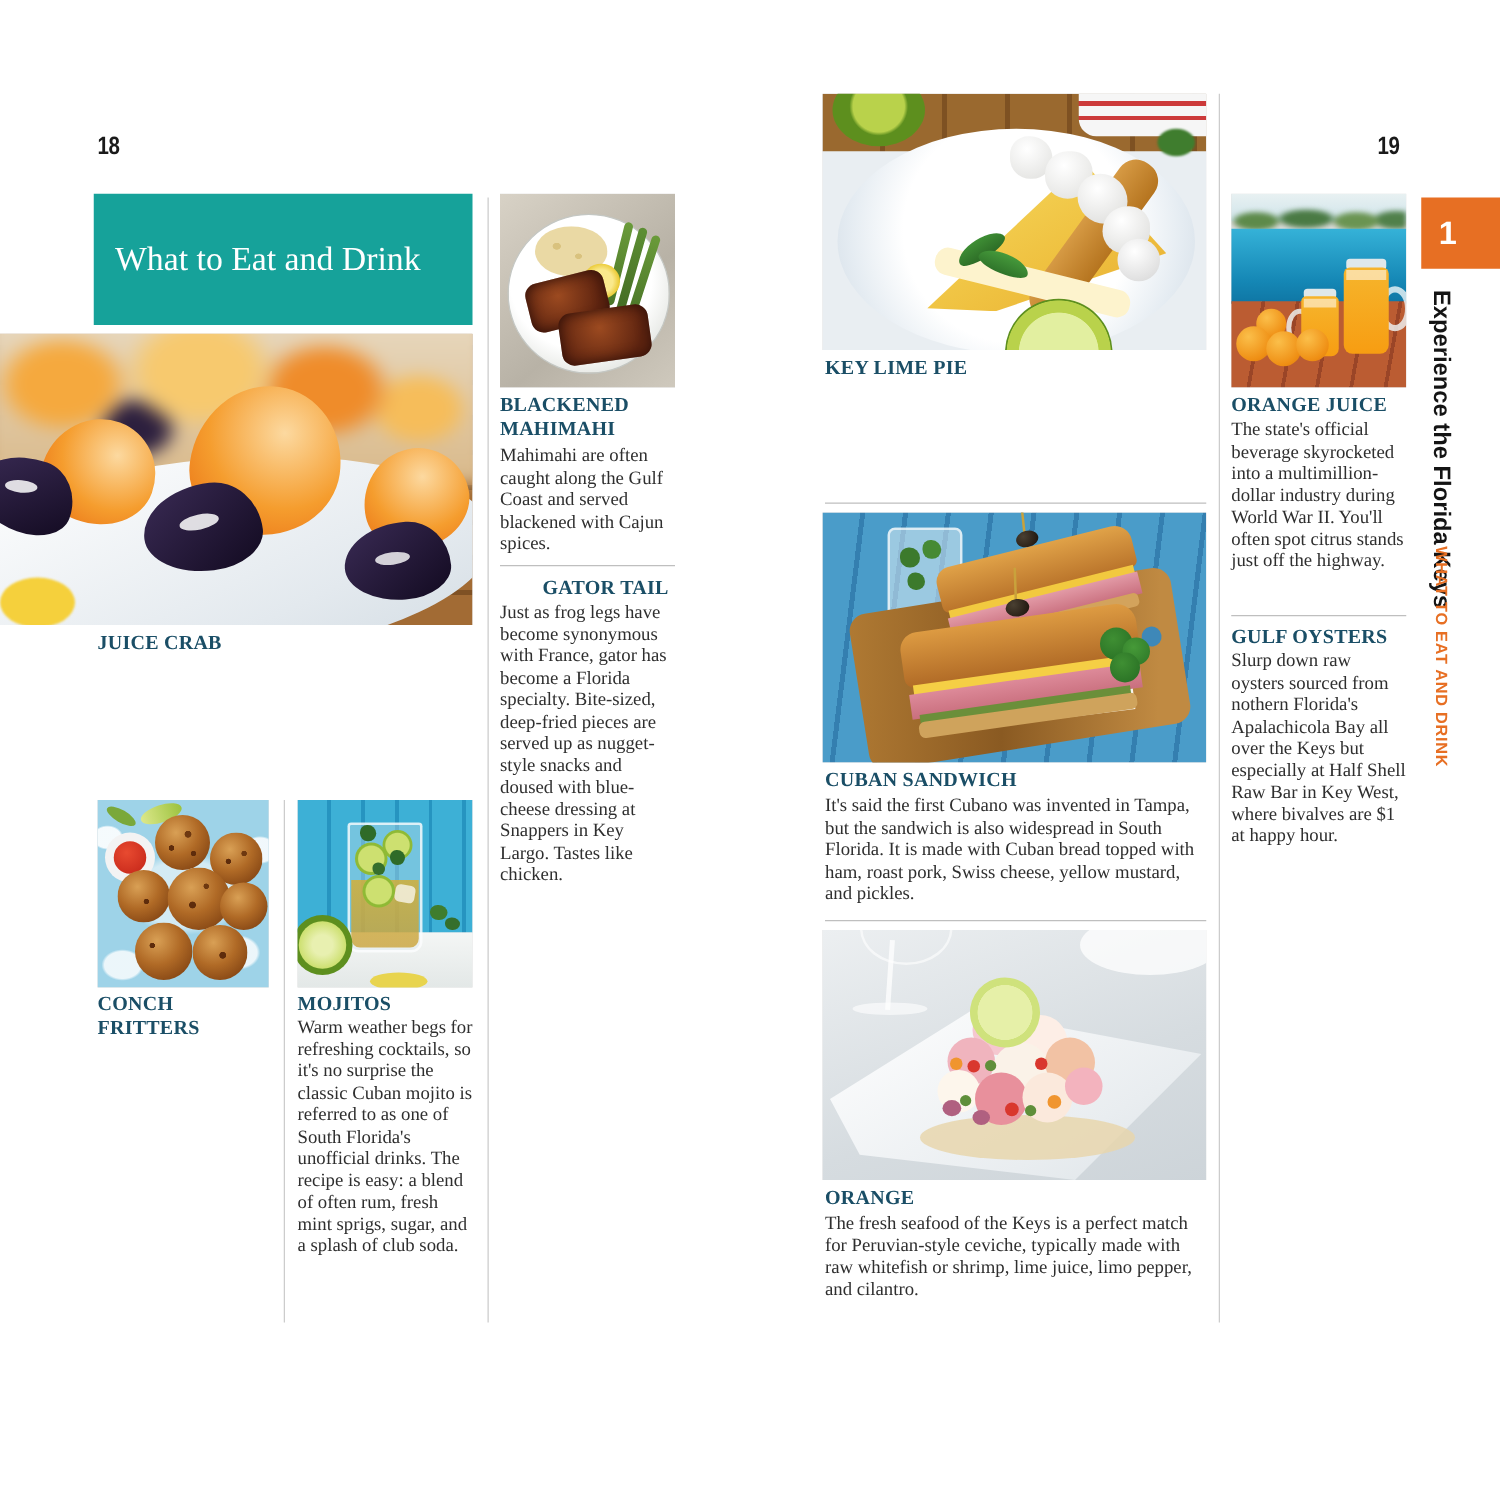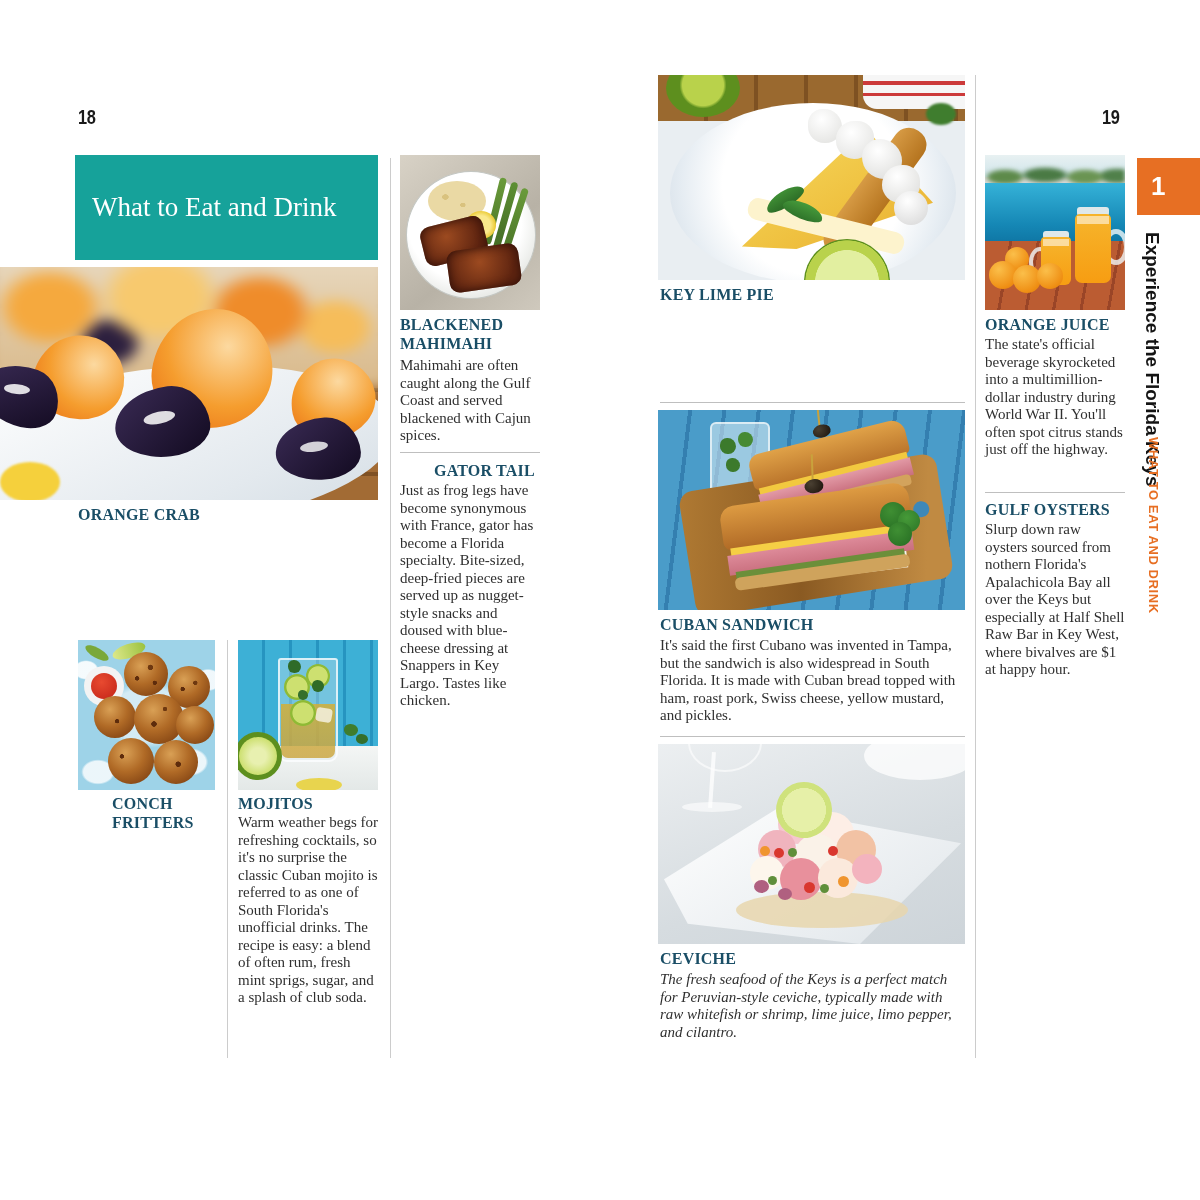--- a/index.html
+++ b/index.html
@@ -64,21 +64,21 @@
       <div class="s" style="left:28px;top:110px;width:32px;height:12px;border-radius:50%;background:rgba(255,255,255,.85);transform:rotate(-20deg);"></div>
     </div>
     <div class="s" style="left:255px;top:95px;width:130px;height:120px;transform:rotate(-12deg);">
       <div class="s" style="left:40px;top:0;width:85px;height:80px;border-radius:52% 48% 55% 45%/58% 52% 48% 42%;background:radial-gradient(circle at 60% 30%,#fcd9a0,#f59d2e 55%,#e86c12);"></div>
       <div class="s" style="left:15px;top:55px;width:85px;height:62px;border-radius:60% 40% 45% 55%/55% 60% 40% 45%;background:linear-gradient(140deg,#3a2b55,#120a20);transform:rotate(8deg);"></div>
       <div class="s" style="left:40px;top:78px;width:28px;height:10px;border-radius:50%;background:rgba(255,255,255,.8);transform:rotate(5deg);"></div>
     </div>
     <div class="s" style="left:0;top:195px;width:60px;height:40px;border-radius:50%;background:#f5d03c;filter:blur(1px);"></div>
   </div>
 
-  <div class="h" style="left:78px;top:505px;width:305px;">ORANGE CRAB</div>
+  <div class="h" style="left:78px;top:505px;width:305px;">JUICE CRAB</div>
 
   <div class="photo" style="left:78px;top:640px;width:137px;height:150px;">
     <div class="s" style="left:0;top:0;width:137px;height:150px;background:
       radial-gradient(18px 14px at 8px 30px,rgba(255,255,255,.9) 0 60%,transparent 70%),
       radial-gradient(20px 16px at 130px 40px,rgba(255,255,255,.85) 0 60%,transparent 70%),
       radial-gradient(24px 18px at 20px 132px,rgba(255,255,255,.8) 0 60%,transparent 70%),
       radial-gradient(26px 20px at 112px 122px,rgba(255,255,255,.8) 0 60%,transparent 70%),
       radial-gradient(64px 44px at 70px 75px,rgba(255,255,255,.55) 0 60%,transparent 75%),
       #9ed3e8;"></div>
     <div class="s" style="left:34px;top:4px;width:34px;height:14px;transform:rotate(-18deg);border-radius:50%;background:linear-gradient(90deg,#dce88a,#9cc23f);"></div>
@@ -110,21 +110,21 @@
       <div class="s" style="left:38px;top:50px;width:16px;height:14px;background:rgba(255,255,255,.7);border-radius:4px;transform:rotate(10deg);"></div>
     </div>
     <div class="s" style="left:-4px;top:92px;width:48px;height:48px;border-radius:50%;background:#5d8f1e;">
       <div class="s" style="left:5px;top:5px;width:38px;height:38px;border-radius:50%;background:radial-gradient(circle,#e8f0b0 30%,#cde070 70%);"></div>
     </div>
     <div class="s" style="left:58px;top:138px;width:46px;height:14px;border-radius:50%;background:#e8d44e;"></div>
     <div class="s" style="left:106px;top:84px;width:14px;height:12px;border-radius:45% 55% 50% 50%;background:#3f7d2e;"></div>
     <div class="s" style="left:118px;top:94px;width:12px;height:10px;border-radius:45% 55% 50% 50%;background:#356f2c;"></div>
   </div>
 
-  <div class="h" style="left:78px;top:794px;width:137px;margin-left:34px;">CONCH FRITTERS</div>
+  <div class="h" style="left:78px;top:794px;width:137px;">CONCH FRITTERS</div>
   <div class="h" style="left:238px;top:794px;width:140px;">MOJITOS</div>
   <div class="b" style="left:238px;top:814px;width:141px;">Warm weather begs for refreshing cocktails, so it's no surprise the classic Cuban mojito is referred to as one of South Florida's unofficial drinks. The recipe is easy: a blend of often rum, fresh mint sprigs, sugar, and a splash of club soda.</div>
 
   <div class="photo" style="left:400px;top:155px;width:140px;height:155px;">
     <div class="s" style="left:0;top:0;width:140px;height:155px;background:linear-gradient(140deg,#d8d2c6,#b8b2a6 60%,#cfc9bd);"></div>
     <div class="s" style="left:6px;top:16px;width:128px;height:126px;border-radius:50%;background:radial-gradient(circle at 45% 40%,#ffffff 55%,#e4e6e2 78%,#c9ccc8);border:1px solid #c4c7c3;"></div>
     <div class="s" style="left:28px;top:26px;width:58px;height:40px;border-radius:50%;background:radial-gradient(6px 5px at 30% 40%,#d9c27e 0 50%,transparent 60%),radial-gradient(5px 4px at 60% 60%,#d9c27e 0 50%,transparent 60%),#ead9a4;"></div>
     <div class="s" style="left:92px;top:22px;width:7px;height:68px;background:linear-gradient(#6a9b3a,#4a7528);transform:rotate(14deg);border-radius:4px;"></div>
     <div class="s" style="left:102px;top:26px;width:7px;height:70px;background:linear-gradient(#5d8f33,#436b24);transform:rotate(16deg);border-radius:4px;"></div>
     <div class="s" style="left:112px;top:32px;width:7px;height:66px;background:linear-gradient(#6a9b3a,#4a7528);transform:rotate(18deg);border-radius:4px;"></div>
@@ -224,22 +224,22 @@
       <div class="s" style="left:90px;top:80px;width:11px;height:11px;border-radius:50%;background:#f0952f;"></div>
       <div class="s" style="left:40px;top:52px;width:9px;height:9px;border-radius:50%;background:#5f8f3a;"></div>
       <div class="s" style="left:20px;top:80px;width:9px;height:9px;border-radius:50%;background:#5f8f3a;"></div>
       <div class="s" style="left:72px;top:88px;width:9px;height:9px;border-radius:50%;background:#5f8f3a;"></div>
       <div class="s" style="left:6px;top:84px;width:15px;height:13px;border-radius:50%;background:#b06080;"></div>
       <div class="s" style="left:30px;top:92px;width:14px;height:12px;border-radius:50%;background:#b06080;"></div>
     </div>
     <div class="s" style="left:118px;top:38px;width:56px;height:56px;border-radius:50%;background:radial-gradient(circle,#e6f0a8 0 55%,#cfe27c 56% 72%,#6a9c1c 73%);transform:rotate(-14deg);"></div>
   </div>
 
-  <div class="h" style="left:660px;top:949px;width:305px;">CEVICHE</div>
-  <div class="b" style="left:660px;top:971px;width:306px;font-style:italic;">The fresh seafood of the Keys is a perfect match for Peruvian-style ceviche, typically made with raw whitefish or shrimp, lime juice, limo pepper, and cilantro.</div>
+  <div class="h" style="left:660px;top:949px;width:305px;">ORANGE</div>
+  <div class="b" style="left:660px;top:971px;width:306px;">The fresh seafood of the Keys is a perfect match for Peruvian-style ceviche, typically made with raw whitefish or shrimp, lime juice, limo pepper, and cilantro.</div>
 
   <div class="photo" style="left:985px;top:155px;width:140px;height:155px;">
     <div class="s" style="left:0;top:0;width:140px;height:22px;background:linear-gradient(#e8f1f2,#cfe4ea);"></div>
     <div class="s" style="left:0;top:12px;width:140px;height:20px;filter:blur(2px);background:
       radial-gradient(30px 12px at 20px 10px,#5d8a4a 0 50%,transparent 70%),
       radial-gradient(36px 12px at 60px 8px,#4a7a44 0 50%,transparent 70%),
       radial-gradient(30px 12px at 100px 10px,#6a9452 0 50%,transparent 70%),
       radial-gradient(30px 12px at 132px 9px,#50804a 0 50%,transparent 70%);"></div>
     <div class="s" style="left:0;top:28px;width:140px;height:60px;background:linear-gradient(180deg,#35b2d8,#1587b5 70%,#0f76a4);"></div>
     <div class="s" style="left:0;top:86px;width:140px;height:69px;background:repeating-linear-gradient(100deg,#bb5c32 0 24px,#9a4527 24px 27px);"></div>

